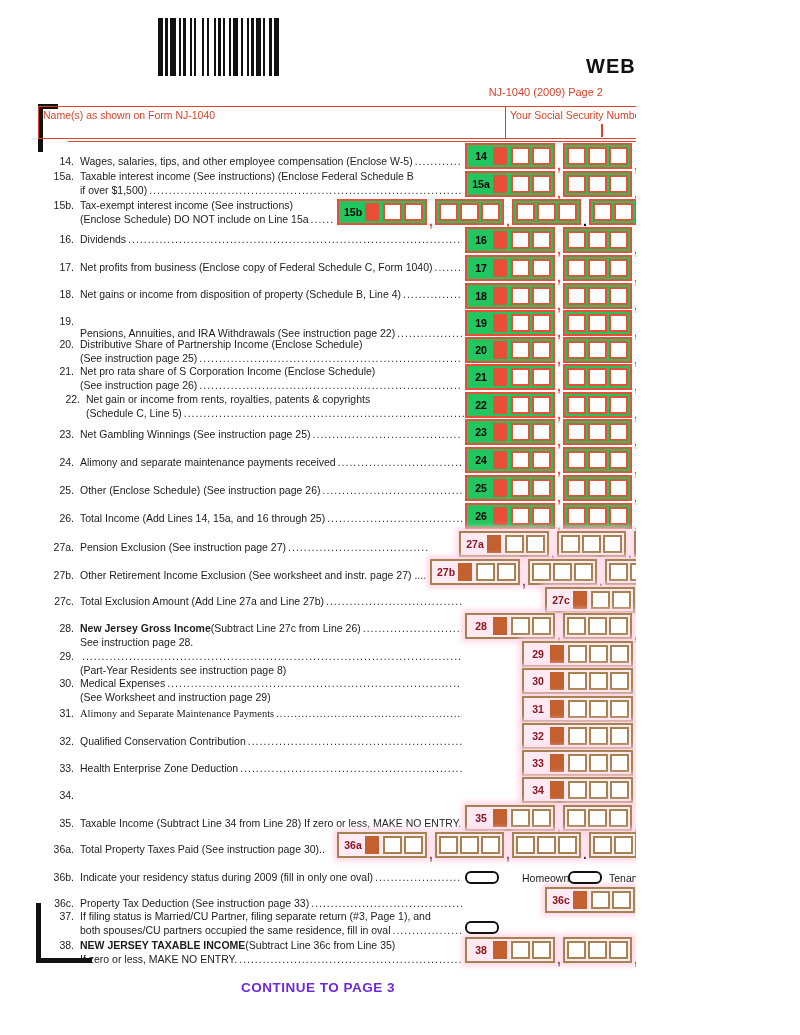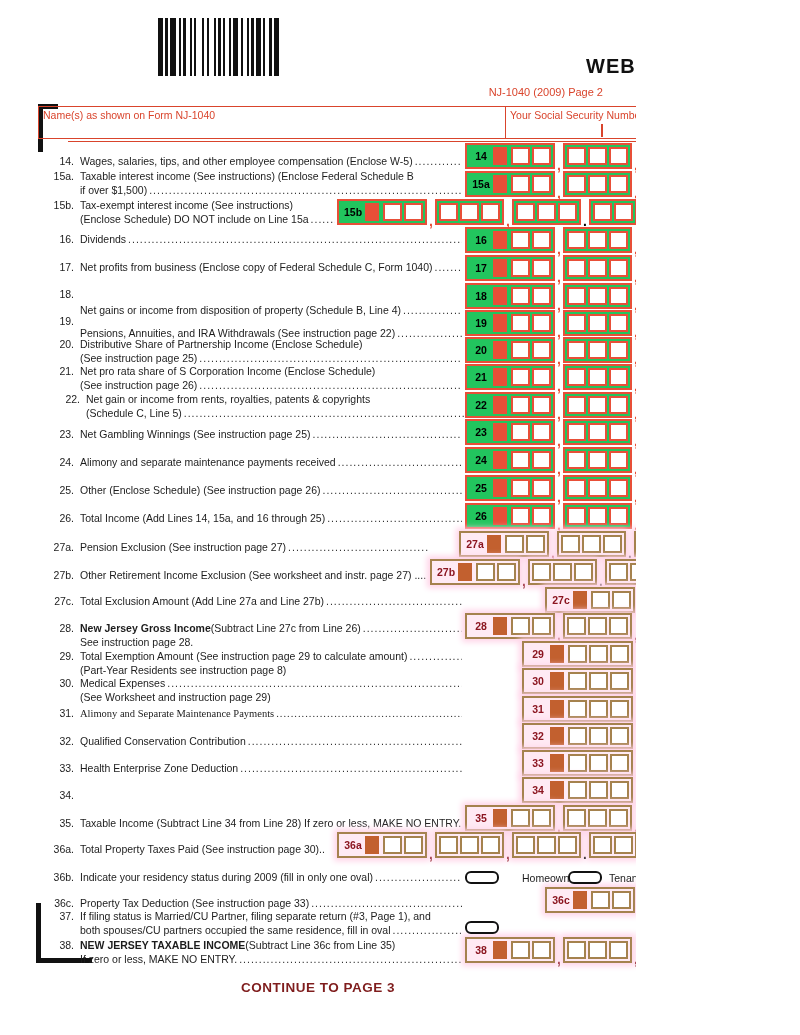--- a/index.html
+++ b/index.html
@@ -48,21 +48,21 @@
   .brown .solidcell{background:#c2602f;}
   .brown .lblcell{color:#8b1520;}
   .brown .comma{color:#8b1520;}
   .period{color:#000;}
   
   .oval{position:absolute;width:34px;height:13px;border:2.2px solid #111;border-radius:6px;
         background:#fff;box-sizing:border-box;}
   .oval-label{position:absolute;font-size:10.5px;color:#1c1c1c;white-space:nowrap;}
   
   .footer{position:absolute;left:0;top:980px;width:100%;text-align:center;font-size:13.5px;
-          font-weight:bold;letter-spacing:.5px;color:#7f1d1d;}
+          font-weight:bold;letter-spacing:.5px;color:#6d28d9;}
 </style>
 </head>
 <body>
 
 <div class="page">
 
   <div class="barcode" id="barcode">
       <span style="width: 5px; background: rgb(17, 17, 17);"></span>
       <span style="width: 2px; background: rgb(255, 255, 255);"></span>
       <span style="width: 3px; background: rgb(17, 17, 17);"></span>
@@ -177,21 +177,21 @@
         <div class="num">17.</div>
         <div class="txt" style="width: 382px;">
           <div class="tline">
             <span>Net profits from business (Enclose copy of Federal Schedule C, Form 1040)</span>
             <span class="leader"></span>
           </div>
         </div>
       </div>
       <div class="item" style="top: 288px; left: 28px;">
         <div class="num">18.</div>
-        <div class="txt" style="width: 382px; margin-top: 16px;">
+        <div class="txt" style="width: 382px;">
           <div class="tline">
             <span>Net gains or income from disposition of property (Schedule B, Line 4)</span>
             <span class="leader"></span>
           </div>
         </div>
       </div>
       <div class="item" style="top: 315px; left: 28px;">
         <div class="num">19.</div>
         <div class="txt" style="width: 382px; margin-top: 12px;">
           <div class="tline">
@@ -308,21 +308,20 @@
           </div>
           <div class="tline">
             <span>See instruction page 28.</span>
           </div>
         </div>
       </div>
       <div class="item" style="top: 650px; left: 28px;">
         <div class="num">29.</div>
         <div class="txt" style="width: 382px;">
           <div class="tline">
-            <span>Total Exemption Amount (See instruction page 29 to calculate amount)</span>
             <span class="leader"></span>
           </div>
           <div class="tline">
             <span>(Part-Year Residents see instruction page 8)</span>
           </div>
         </div>
       </div>
       <div class="item" style="top: 677px; left: 28px;">
         <div class="num">30.</div>
         <div class="txt" style="width: 382px;">

